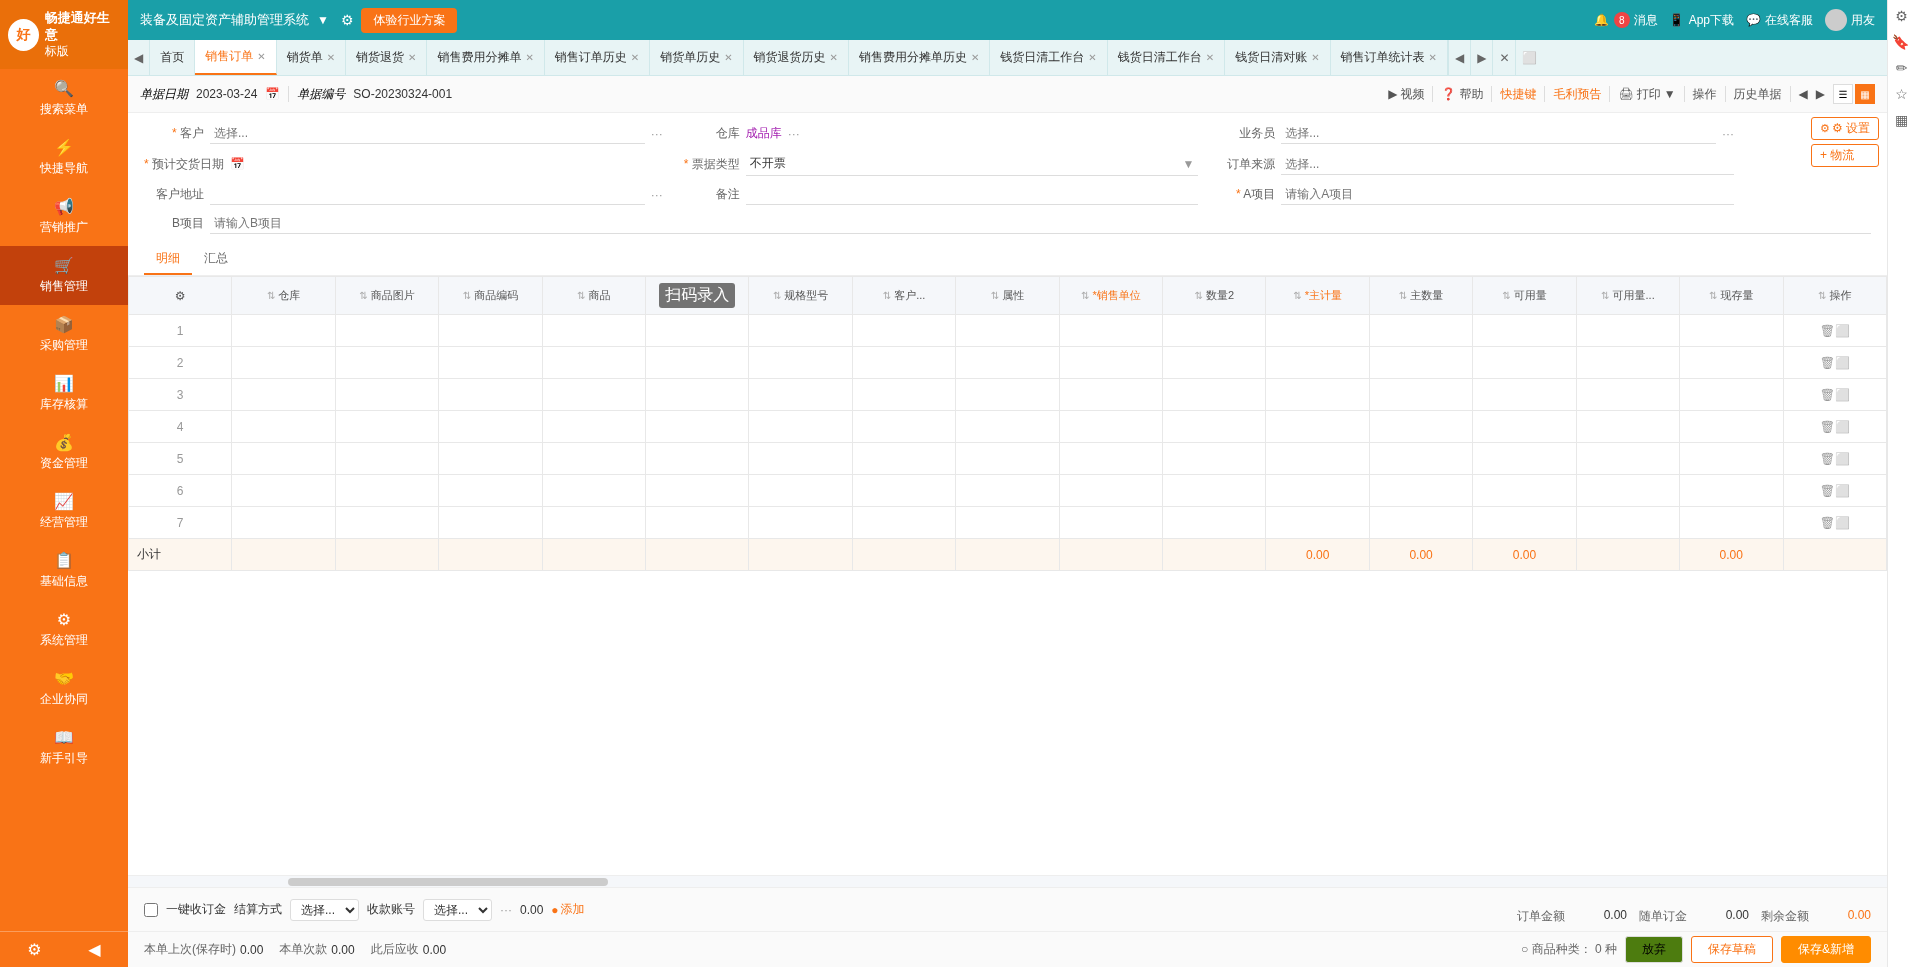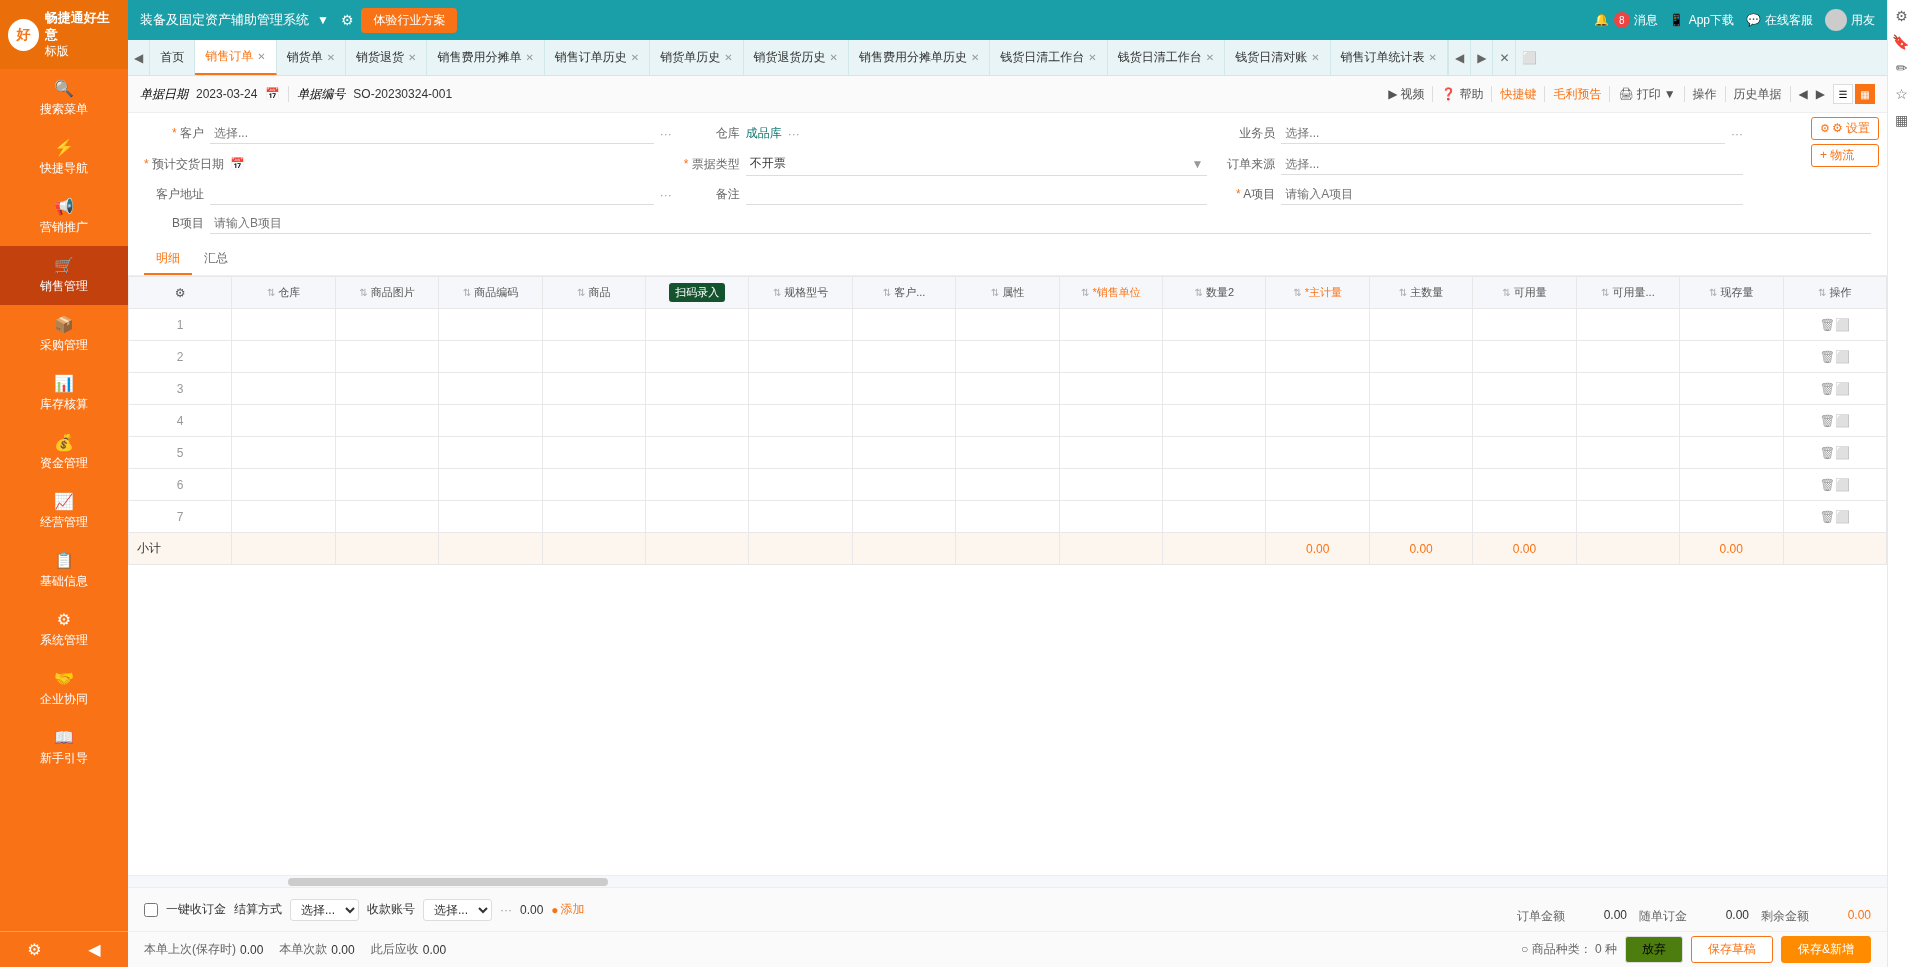--- a/index.html
+++ b/index.html
@@ -50,44 +50,44 @@
     .form-header-icon { color: #999; cursor: pointer; }
     .form-header-right { margin-left: auto; display: flex; align-items: center; gap: 8px; }
     .form-header-btn { display: flex; align-items: center; gap: 3px; cursor: pointer; color: #555; font-size: 12px; }
     .form-header-btn.orange { color: #f97316; }
     .form-header-layout-btns { display: flex; gap: 2px; }
     .layout-btn { width: 20px; height: 20px; display: flex; align-items: center; justify-content: center; cursor: pointer; border: 1px solid #ddd; background: white; font-size: 10px; }
     .layout-btn.active { background: #f97316; color: white; border-color: #f97316; }
 
     
     .form-fields { padding: 10px 16px; display: flex; flex-direction: column; gap: 8px; }
-    .form-row { display: flex; align-items: center; gap: 8px; }
+    .form-row { display: flex; align-items: center; gap: 17px; }
     .field-group { display: flex; align-items: center; gap: 6px; flex: 1; }
     .field-label { color: #666; white-space: nowrap; min-width: 60px; text-align: right; }
     .field-label.required::before { content: '* '; color: #f97316; }
     .field-input { flex: 1; border: none; border-bottom: 1px solid #ddd; padding: 3px 4px; color: #999; background: transparent; outline: none; font-size: 12px; }
     .field-dots { color: #999; cursor: pointer; }
     .field-select { display: flex; align-items: center; gap: 4px; border-bottom: 1px solid #ddd; flex: 1; padding: 3px 4px; }
     .field-select-text { flex: 1; color: #333; }
     .field-select-arrow { color: #999; }
-    .warehouse-tag { color: #0f766e; }
+    .warehouse-tag { color: #a21caf; }
 
     
     .subtab-bar { display: flex; border-bottom: 1px solid #eee; padding: 0 16px; }
     .subtab { padding: 6px 12px; cursor: pointer; color: #666; border-bottom: 2px solid transparent; }
     .subtab.active { color: #f97316; border-bottom-color: #f97316; font-weight: 500; }
 
     
     .table-wrapper { flex: 1; overflow: auto; }
     .data-table { width: 100%; border-collapse: collapse; table-layout: fixed; }
     .data-table th { background: #f5f7fa; border: 1px solid #e8e8e8; padding: 6px 4px; text-align: center; color: #555; font-weight: normal; white-space: nowrap; font-size: 11px; position: sticky; top: 0; z-index: 1; }
     .data-table th.highlight { color: #f97316; }
     .data-table td { border: 1px solid #e8e8e8; padding: 4px; height: 32px; text-align: center; color: #333; }
     .row-num { color: #999; }
-    .scan-btn { background: #14532d; color: white; border: none; border-radius: 3px; padding: 2px 6px; cursor: pointer; font-size: 11px; white-space: nowrap; }
+    .scan-btn { background: #737373; color: white; border: none; border-radius: 3px; padding: 2px 6px; cursor: pointer; font-size: 16px; white-space: nowrap; }
     .icon-btn { background: none; border: none; cursor: pointer; color: #999; font-size: 12px; }
     .sort-icon { color: #aaa; font-size: 10px; }
 
     
     .subtotal-row td { background: #fdf6ee; font-weight: 500; color: #f97316; }
     .subtotal-row td.label { color: #333; text-align: left; padding-left: 8px; }
     .subtotal-row td.num { color: #f97316; }
 
     
     .scroll-bar-area { height: 12px; background: #f5f7fa; border-top: 1px solid #eee; }

